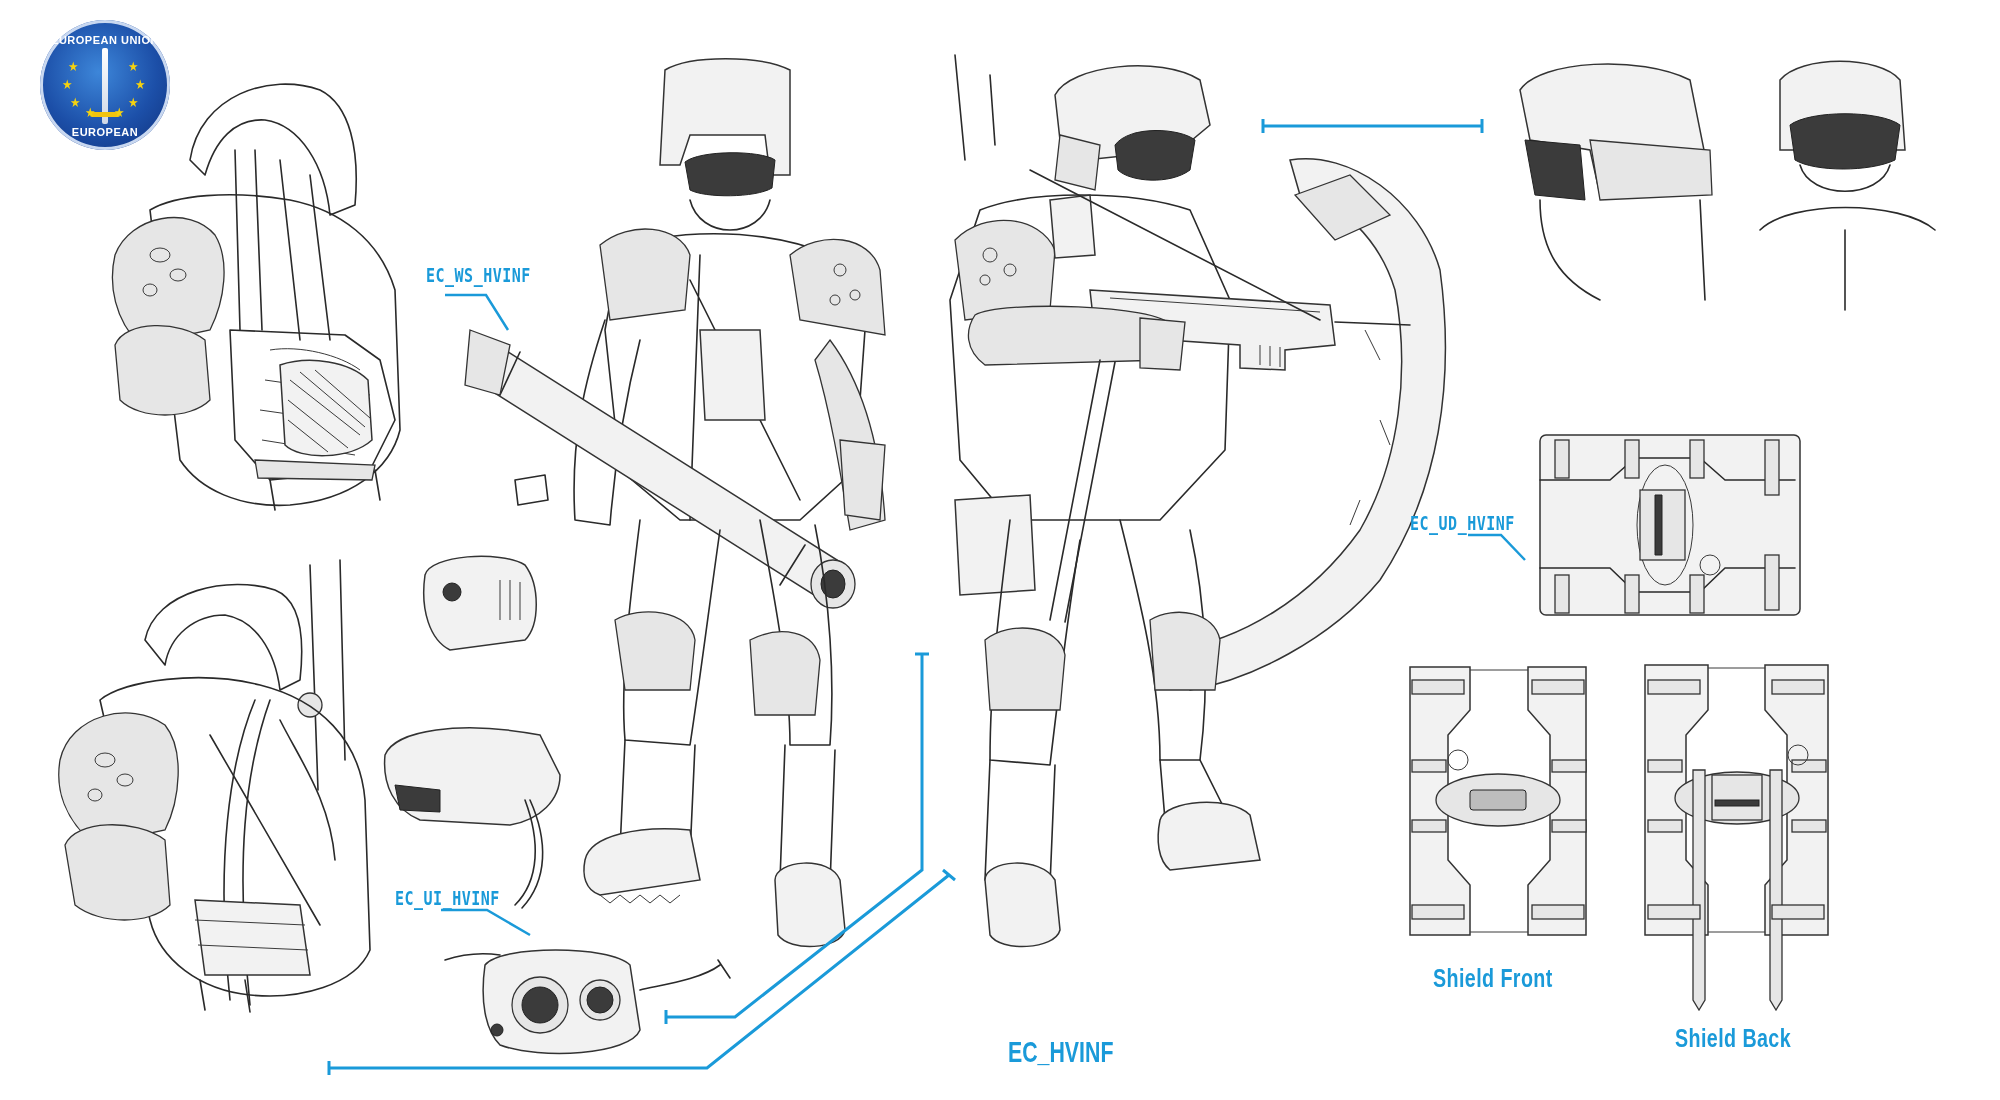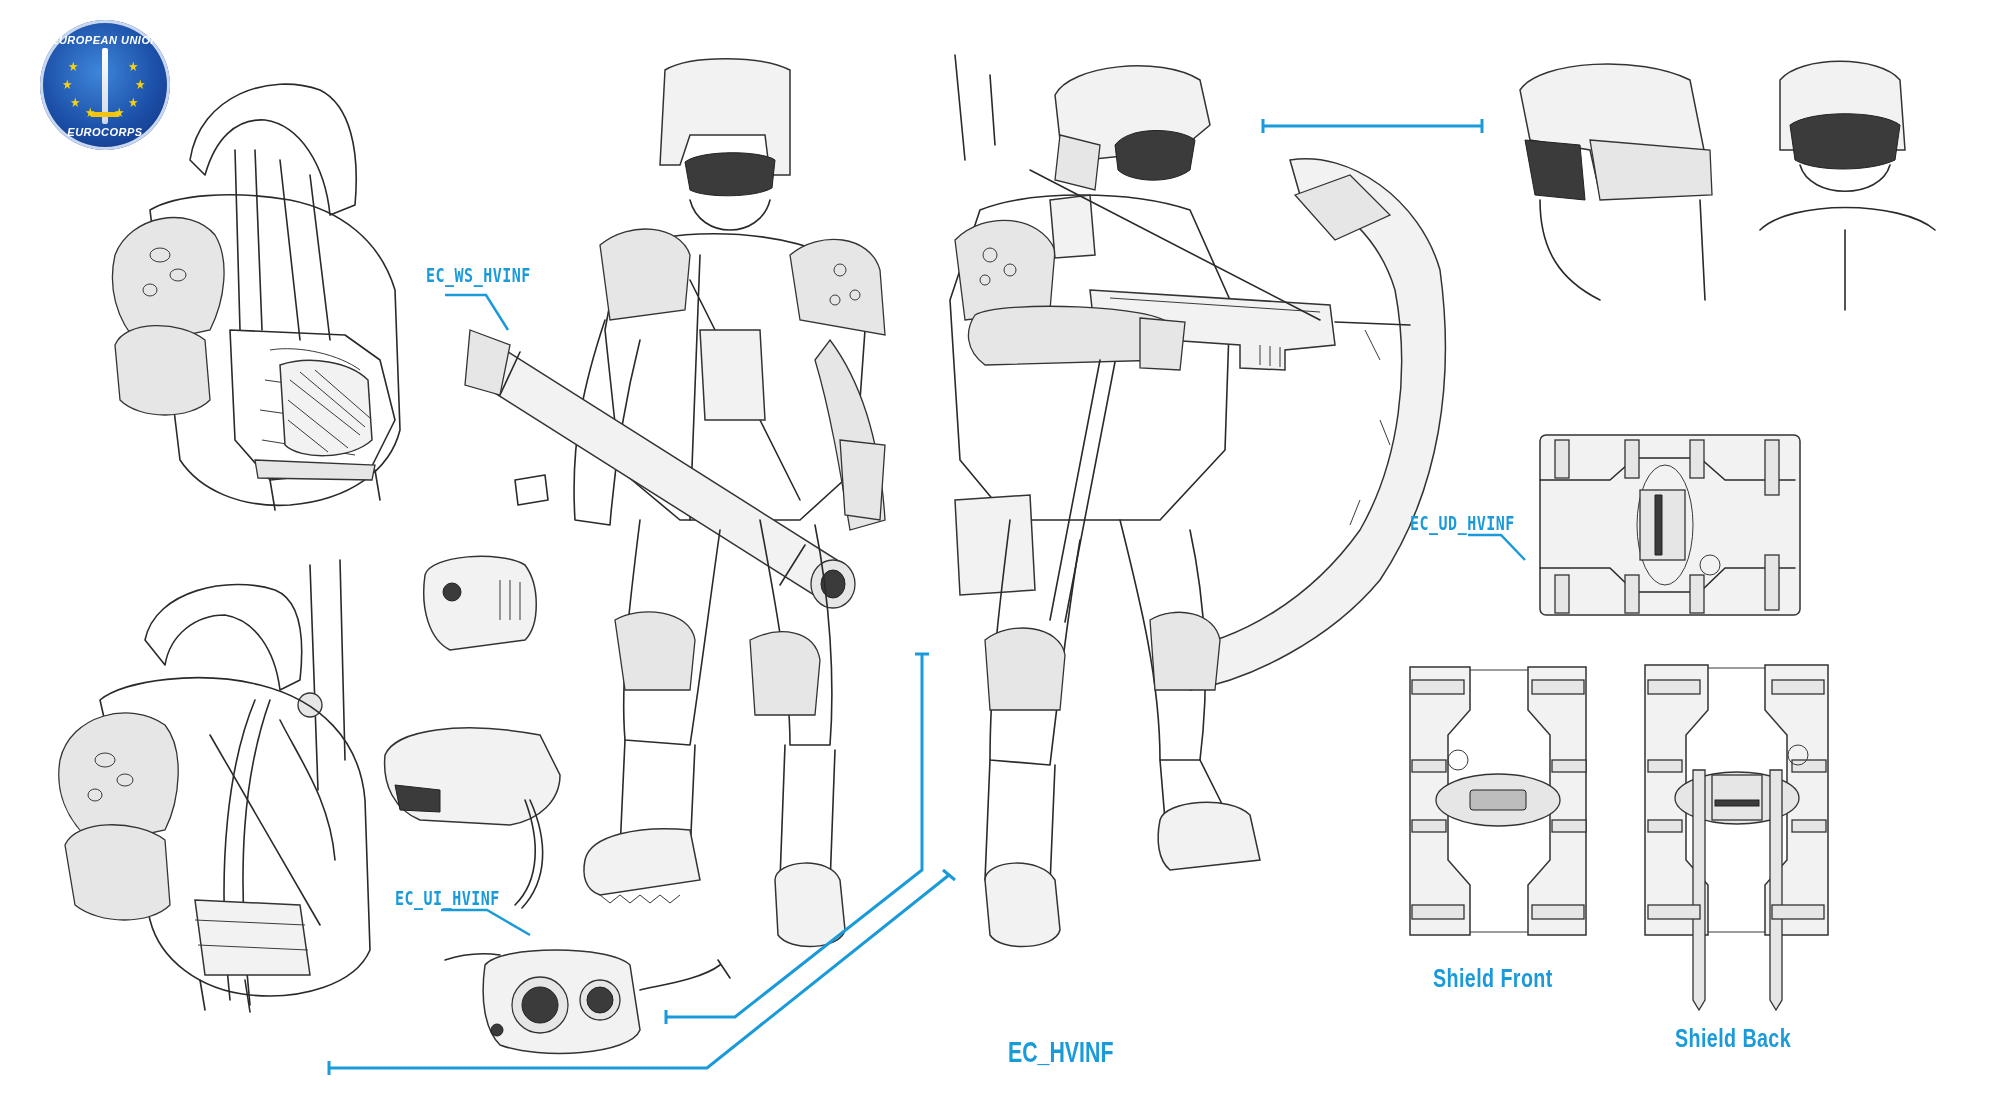--- a/index.html
+++ b/index.html
@@ -10,21 +10,21 @@
   .lbl.big{font-family:"Liberation Sans","DejaVu Sans",sans-serif;font-size:26px;letter-spacing:0px;transform:scaleX(0.82) scaleY(1.1);}
   .lbl.mid{font-family:"Liberation Sans","DejaVu Sans",sans-serif;font-size:24px;transform:scaleX(0.82) scaleY(1.1);}
   svg .ink{fill:none;stroke:#2a2a2a;stroke-width:1.6;stroke-linejoin:round;stroke-linecap:round;}
   svg .inkT{fill:none;stroke:#3a3a3a;stroke-width:1;stroke-linejoin:round;}
   svg .panel{fill:#f2f2f2;stroke:#333;stroke-width:1.5;}
   svg .plate{fill:#e6e6e6;stroke:#333;stroke-width:1.3;}
   svg .dark{fill:#3b3b3b;stroke:#222;stroke-width:1;}
   svg .callout{fill:none;stroke:#1a9ad9;stroke-width:3;}
   .logo{position:absolute;left:40px;top:20px;width:130px;height:130px;border-radius:50%;
         background:radial-gradient(circle at 45% 40%, #3d86d9 0%, #1c4fa8 55%, #0f2f78 100%);
-        box-shadow:0 0 0 3px #c9d8f0 inset;font-style:italic;}
+        box-shadow:0 0 0 3px #c9d8f0 inset;}
   .logo .ring-top,.logo .ring-bot{position:absolute;left:0;width:130px;text-align:center;color:#fff;font-family:"Liberation Sans",sans-serif;font-weight:bold;font-size:11px;letter-spacing:0.5px;}
   .logo .ring-top{top:14px;}
   .logo .ring-bot{bottom:12px;}
   .logo .sword{position:absolute;left:62px;top:28px;width:6px;height:76px;background:linear-gradient(#fff,#cfd8e6);border-radius:2px;}
   .logo .hilt{position:absolute;left:50px;top:92px;width:30px;height:5px;background:#f1c40f;border-radius:2px;}
   .logo .star{position:absolute;color:#f5d20f;font-size:13px;line-height:13px;}
 </style>
 </head>
 <body>
 
@@ -35,21 +35,21 @@
     <div class="sword"></div>
     <div class="hilt"></div>
     <span class="star" style="left:28px;top:40px">★</span>
     <span class="star" style="left:22px;top:58px">★</span>
     <span class="star" style="left:30px;top:76px">★</span>
     <span class="star" style="left:88px;top:40px">★</span>
     <span class="star" style="left:95px;top:58px">★</span>
     <span class="star" style="left:88px;top:76px">★</span>
     <span class="star" style="left:45px;top:86px">★</span>
     <span class="star" style="left:74px;top:86px">★</span>
-    <div class="ring-bot">EUROCORPS</div>
+    <div class="ring-bot">EUROPEAN</div>
   </div>
 
   <svg width="2000" height="1100" viewBox="0 0 2000 1100" style="position:absolute;left:0;top:0">
 
     <g>
       <path class="ink" d="M190,160 C200,95 270,72 320,90 C350,105 360,150 355,205 L330,215 C325,165 300,125 265,120 C235,118 215,140 205,175 Z"></path>
       <path class="ink" d="M150,210 C175,195 230,190 290,200 C340,210 380,240 395,290 L400,430 C390,470 350,500 290,505 C240,508 200,490 180,460 Z"></path>
       <path class="plate" d="M115,255 C130,215 190,205 215,235 C230,260 225,300 210,330 L140,345 C115,320 108,285 115,255 Z"></path>
       <path class="plate" d="M115,345 C125,320 180,320 205,340 L210,400 C190,420 140,420 120,400 Z"></path>
       <ellipse class="inkT" cx="160" cy="255" rx="10" ry="7"></ellipse>

